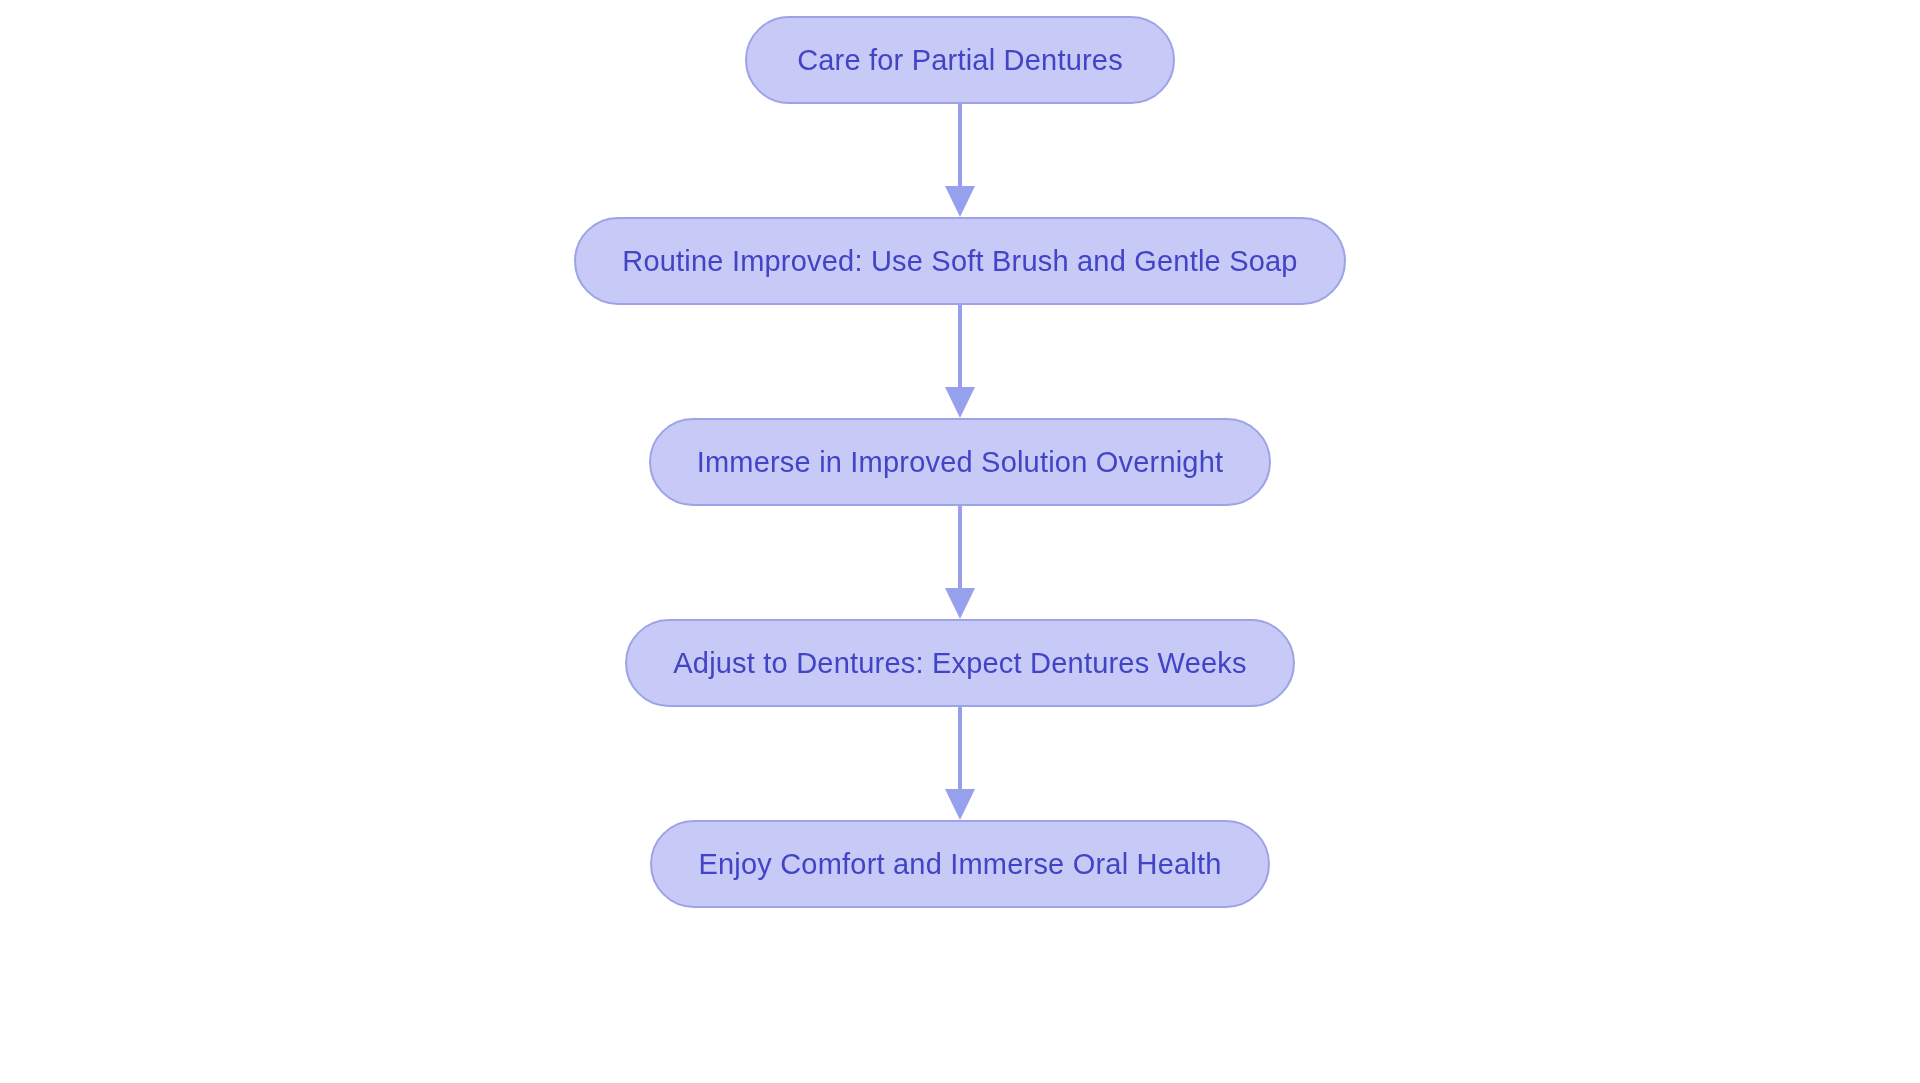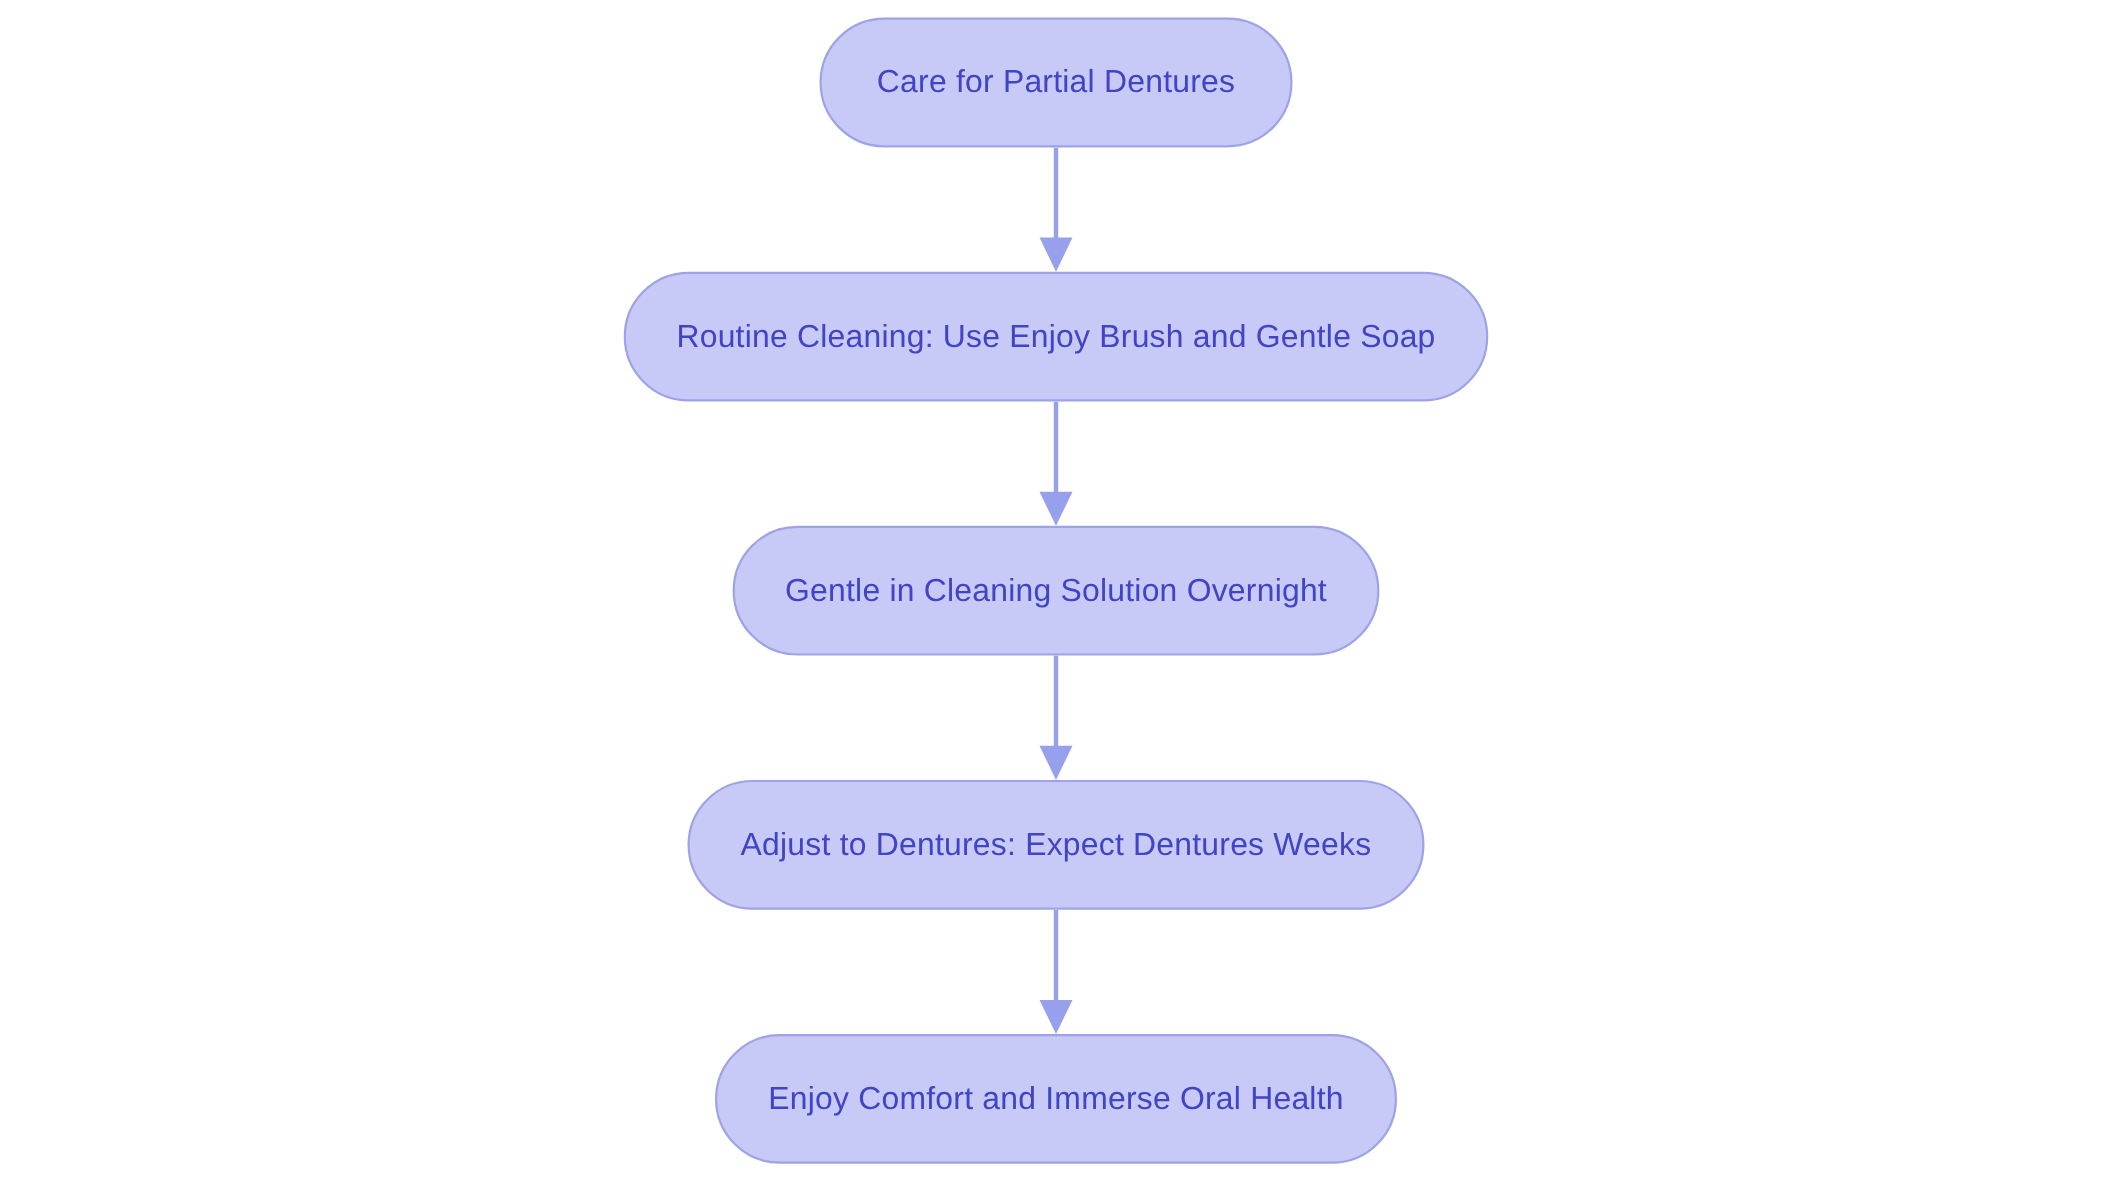--- a/index.html
+++ b/index.html
@@ -20,21 +20,21 @@
   .canvas {
     position: relative;
     width: 1920px;
     height: 1083px;
     display: flex;
     flex-direction: column;
     align-items: center;
     padding-top: 16px;
   }
   .node {
-    height: 118px;
+    height: 88px;
     min-width: 430px;
     padding: 0 46px;
     background: var(--node-fill);
     border: 2px solid var(--node-border);
     border-radius: 60px;
     display: flex;
     align-items: center;
     justify-content: center;
     flex: 0 0 auto;
   }
@@ -63,30 +63,30 @@
   <div class="node">
     <span class="node-label">Care for Partial Dentures</span>
   </div>
 
   <svg class="arrow" viewBox="0 0 34 113">
     <line class="stem" x1="17" y1="0" x2="17" y2="84"></line>
     <polygon class="head" points="2,82 32,82 17,113"></polygon>
   </svg>
 
   <div class="node">
-    <span class="node-label">Routine Cleaning: Use Enjoy Brush and Gentle Soap</span>
+    <span class="node-label">Routine Improved: Use Soft Brush and Gentle Soap</span>
   </div>
 
   <svg class="arrow" viewBox="0 0 34 113">
     <line class="stem" x1="17" y1="0" x2="17" y2="84"></line>
     <polygon class="head" points="2,82 32,82 17,113"></polygon>
   </svg>
 
   <div class="node">
-    <span class="node-label">Gentle in Cleaning Solution Overnight</span>
+    <span class="node-label">Immerse in Improved Solution Overnight</span>
   </div>
 
   <svg class="arrow" viewBox="0 0 34 113">
     <line class="stem" x1="17" y1="0" x2="17" y2="84"></line>
     <polygon class="head" points="2,82 32,82 17,113"></polygon>
   </svg>
 
   <div class="node">
     <span class="node-label">Adjust to Dentures: Expect Dentures Weeks</span>
   </div>

